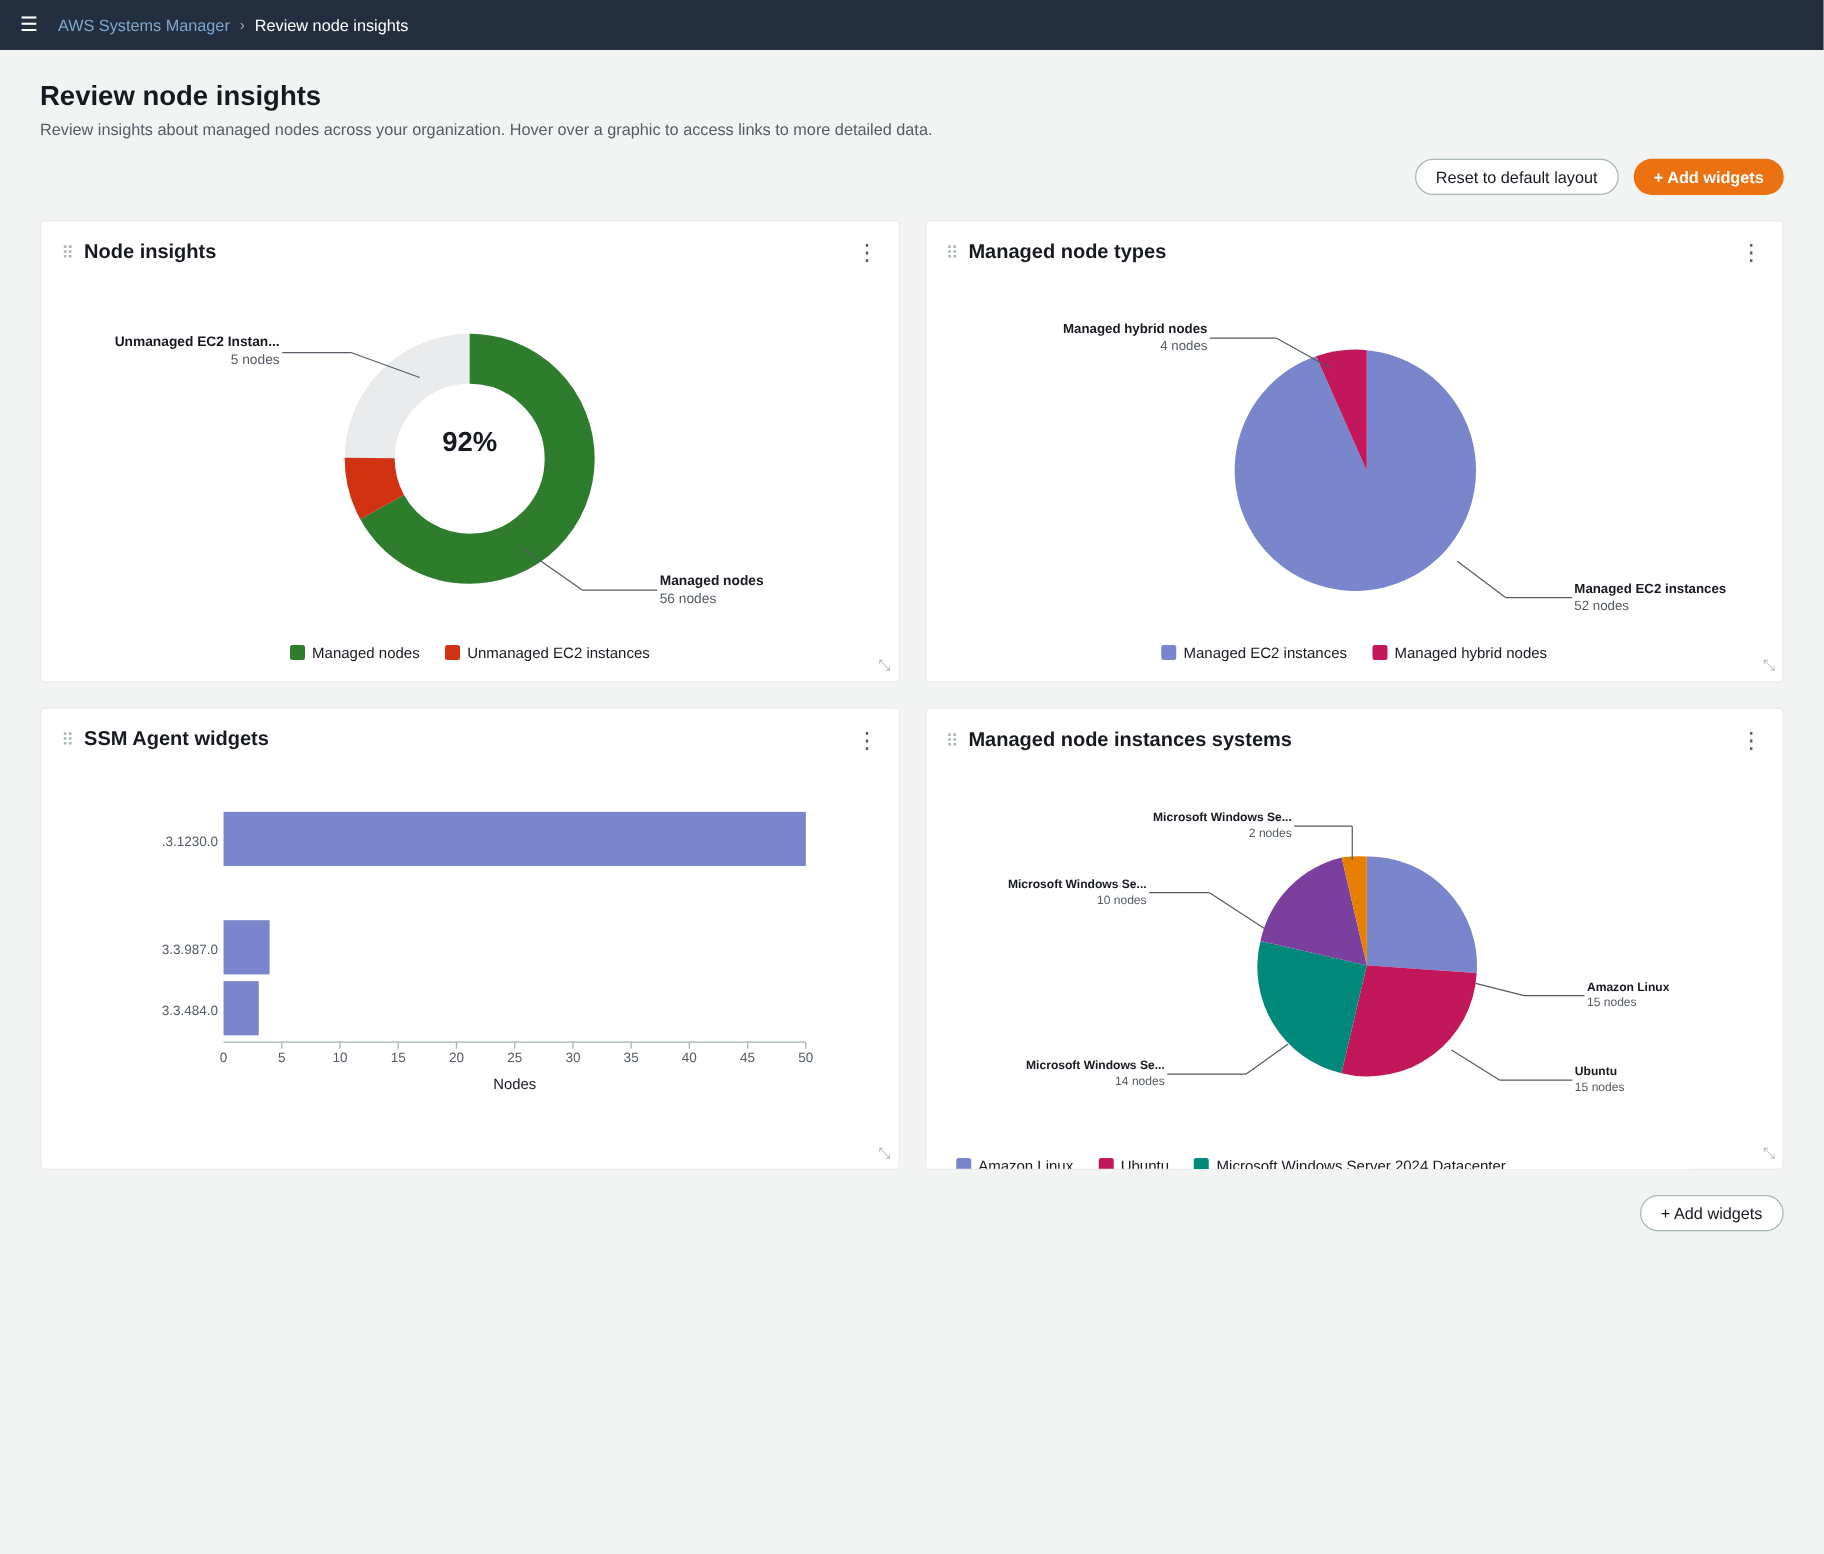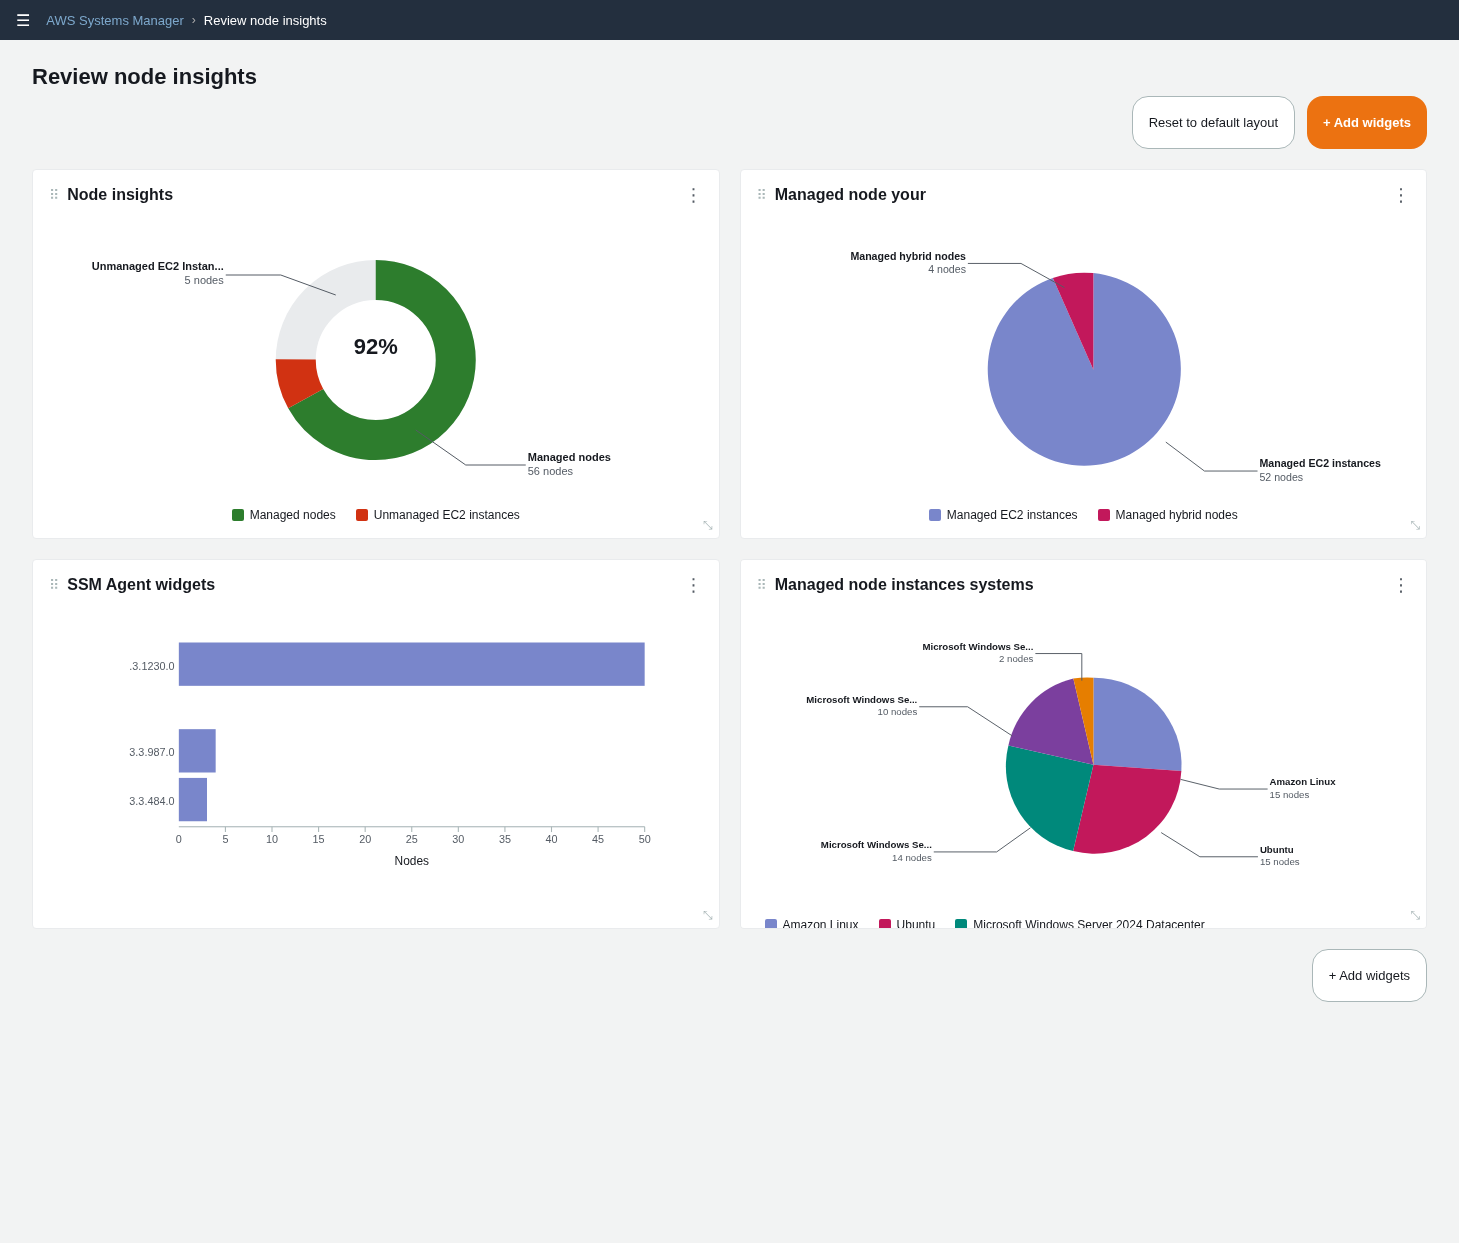--- a/index.html
+++ b/index.html
@@ -42,21 +42,21 @@
       display: flex;
       justify-content: flex-end;
       gap: 12px;
       margin-bottom: 20px;
     }
 
     .btn-outline {
       background: #fff;
       border: 1px solid #aab7b8;
       color: #16191f;
-      padding: 18px 16px;
+      padding: 6px 16px;
       border-radius: 16px;
       cursor: pointer;
       font-size: 13px;
     }
 
     .btn-primary {
       background: #ec7211;
       border: none;
       color: #fff;
       padding: 6px 16px;
@@ -154,20 +154,21 @@
 <nav class="top-nav">
   <span class="hamburger">☰</span>
   <a class="nav-link">AWS Systems Manager</a>
   <span class="nav-chevron">›</span>
   <span class="nav-current">Review node insights</span>
 </nav>
 
 <div class="main-content">
 
   <h1 class="page-title">Review node insights</h1>
+  <p class="page-subtitle">Review insights about managed nodes across your organization. Hover over a graphic to access links to more detailed data.</p>
 
   <div class="toolbar">
     <button class="btn-outline">Reset to default layout</button>
     <button class="btn-primary">+ Add widgets</button>
   </div>
 
   <div class="widgets-grid">
 
     <div class="widget-card">
       <div class="widget-header">
@@ -212,21 +213,21 @@
         </div>
       </div>
 
       <span class="resize-handle">⤡</span>
     </div>
 
     <div class="widget-card">
       <div class="widget-header">
         <div class="widget-title-group">
           <span class="drag-handle">⠿</span>
-          <span class="widget-title">Managed node your</span>
+          <span class="widget-title">Managed node types</span>
         </div>
         <span class="widget-menu">⋮</span>
       </div>
 
       <div style="position:relative; width:100%; height:280px;">
         <svg width="100%" height="100%" viewBox="0 0 500 290">
 
           <path d="M260,155 L260,55 A100,100 0 1,1 218,60 Z" fill="#7986cb"></path>
 
           <path d="M260,155 L218,60 A100,100 0 0,1 260,55 Z" fill="#c2185b"></path>

